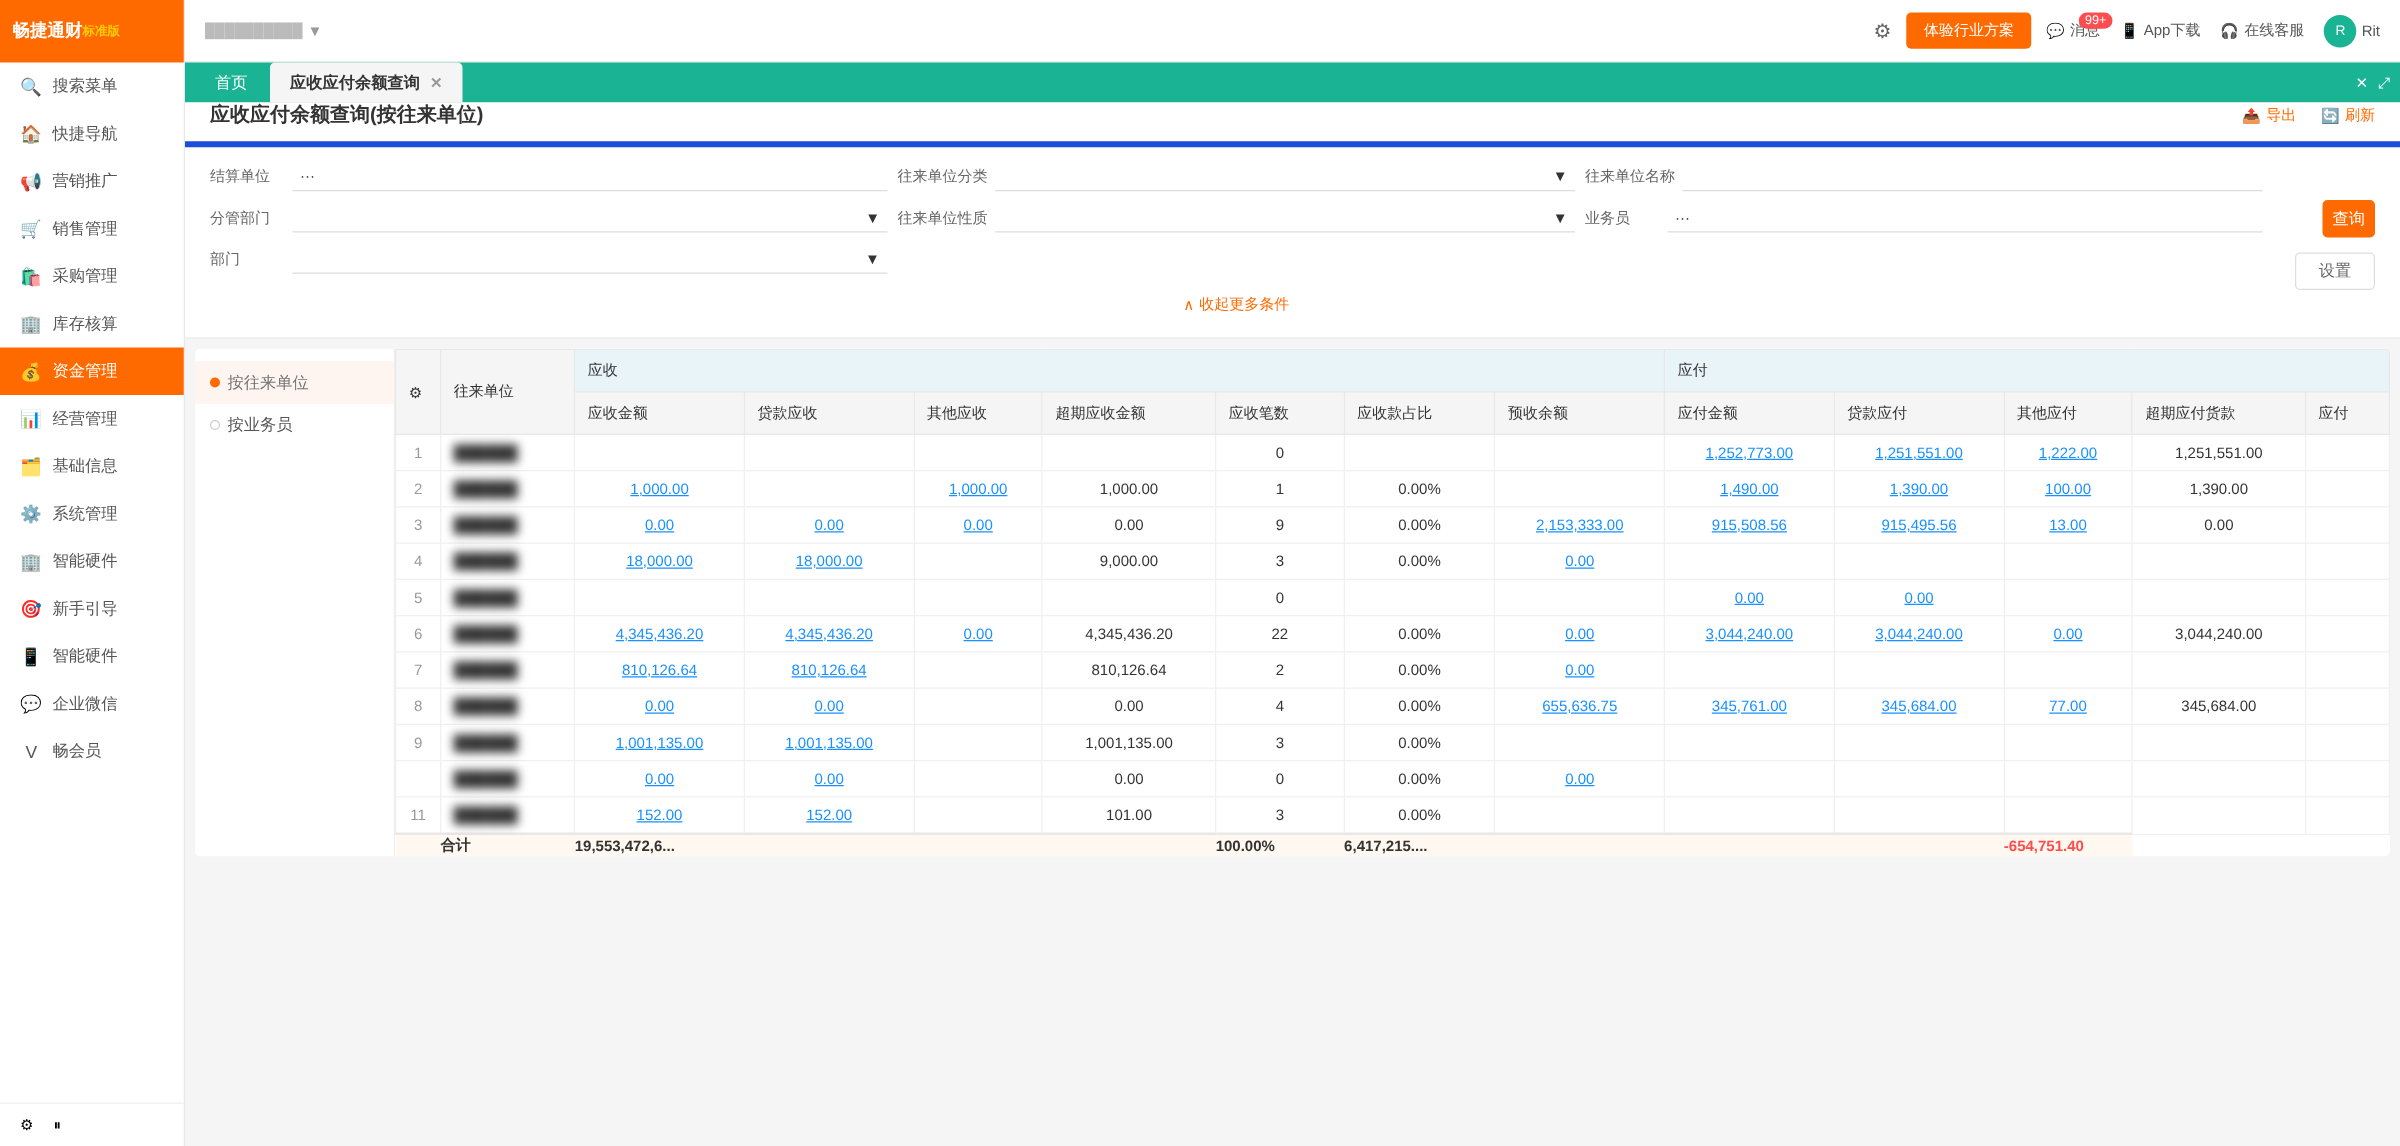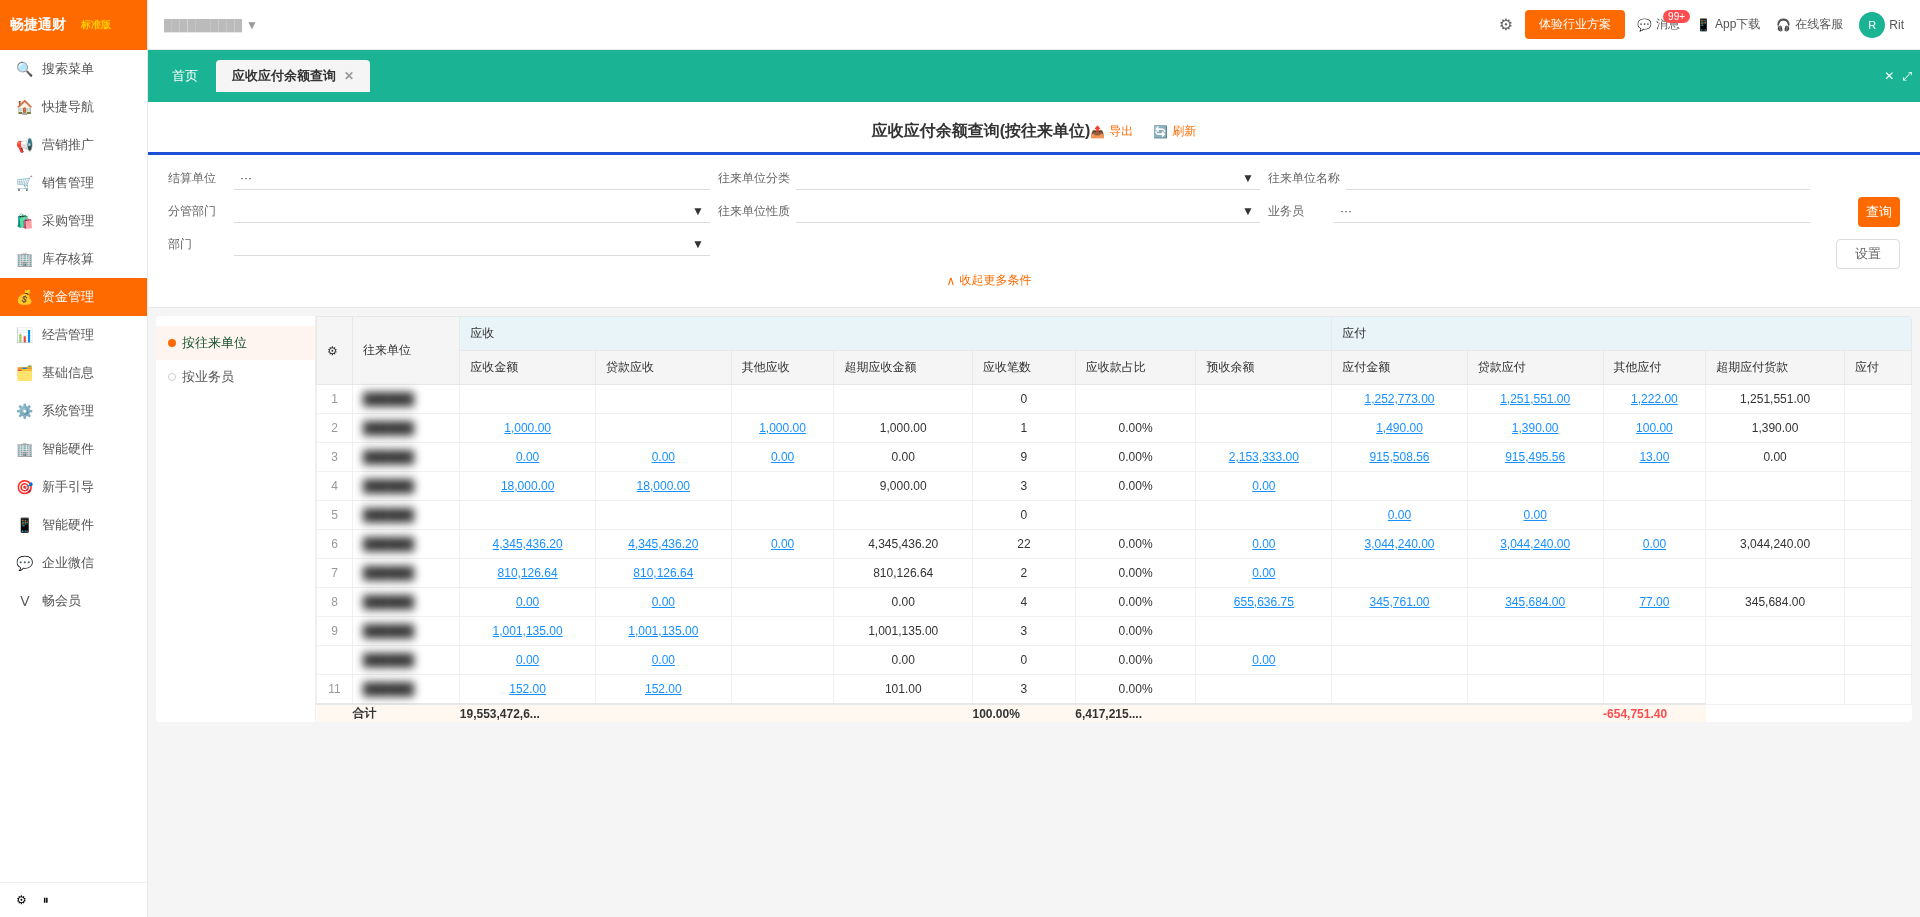--- a/index.html
+++ b/index.html
@@ -1,71 +1,71 @@
 <!DOCTYPE html>
 <html><head>
   <meta charset="utf-8">
   <style>
     * { box-sizing: border-box; margin: 0; padding: 0; }
     body { font-family: 'Microsoft YaHei', Arial, sans-serif; font-size: 12px; background: #f5f5f5; display: flex; height: 917px; overflow: hidden; }
 
     
     .sidebar { width: 148px; background: #fff; display: flex; flex-direction: column; border-right: 1px solid #e8e8e8; flex-shrink: 0; }
     .sidebar-logo { height: 50px; background: #ff6a00; display: flex; align-items: center; padding: 0 10px; color: #fff; font-size: 14px; font-weight: bold; }
-    .sidebar-logo-badge { font-size: 10px; color: #ffcc00; margin-left: 15px; }
+    .sidebar-logo-badge { font-size: 10px; color: #ffcc00; margin-left: 0; }
     .sidebar-item { display: flex; align-items: center; padding: 10px 16px; cursor: pointer; color: #555; font-size: 13px; gap: 8px; }
     .sidebar-item.active { background: #ff6a00; color: #fff; border-radius: 0; }
     .sidebar-item .icon { width: 18px; height: 18px; display: flex; align-items: center; justify-content: center; font-size: 14px; }
     .sidebar-bottom { margin-top: auto; border-top: 1px solid #eee; display: flex; padding: 10px 16px; gap: 16px; align-items: center; }
 
     
     .main { flex: 1; display: flex; flex-direction: column; overflow: hidden; }
 
     
     .topbar { height: 50px; background: #fff; border-bottom: 1px solid #e8e8e8; display: flex; align-items: center; padding: 0 16px; gap: 12px; }
     .topbar-breadcrumb { color: #999; font-size: 12px; flex: 1; display: flex; align-items: center; gap: 4px; }
     .topbar-btn { background: #ff6a00; color: #fff; border: none; border-radius: 4px; padding: 6px 14px; font-size: 12px; cursor: pointer; }
     .topbar-right { display: flex; align-items: center; gap: 16px; margin-left: auto; }
     .topbar-msg { position: relative; display: flex; align-items: center; gap: 4px; color: #555; cursor: pointer; }
     .badge { background: #ff4d4f; color: #fff; border-radius: 10px; font-size: 10px; padding: 1px 5px; position: absolute; top: -6px; right: -10px; }
     .topbar-gear { color: #666; cursor: pointer; font-size: 16px; }
     .topbar-user { color: #555; font-size: 12px; display: flex; align-items: center; gap: 4px; }
 
     
-    .tabbar { background: #1ab394; display: flex; align-items: center; height: 52px; padding: 0 8px; gap: 2px; }
+    .tabbar { background: #1ab394; display: flex; align-items: center; height: 32px; padding: 0 8px; gap: 2px; }
     .tab { padding: 0 16px; height: 32px; display: flex; align-items: center; color: #fff; cursor: pointer; border-radius: 4px 4px 0 0; font-size: 13px; gap: 4px; }
     .tab.home { background: transparent; }
     .tab.active { background: #f5f5f5; color: #333; font-weight: bold; }
     .tab-close { font-size: 12px; color: #999; margin-left: 4px; }
 
     
     .page-content { flex: 1; background: #f5f5f5; overflow: auto; padding: 0; }
 
     
-    .page-header { background: #fff; padding: 19px 20px 0; display: flex; align-items: center; justify-content: center; border-bottom: 3px solid #1d4ed8; }
+    .page-header { background: #fff; padding: 0 20px 0; display: flex; align-items: center; justify-content: space-between; border-bottom: 5px solid #1d4ed8; }
     .page-title { font-size: 16px; font-weight: bold; color: #333; padding-bottom: 10px; }
     .page-actions { display: flex; gap: 8px; padding-bottom: 10px; }
     .page-action-btn { display: flex; align-items: center; gap: 4px; color: #666; cursor: pointer; font-size: 12px; }
     .page-action-btn span { color: #ff6a00; }
 
     
     .filter-area { background: #fff; padding: 12px 20px; border-bottom: 1px solid #e8e8e8; }
     .filter-toolbar { display: flex; align-items: center; gap: 8px; margin-bottom: 10px; }
     .filter-label { color: #666; font-size: 12px; }
     .filter-icon-btn { width: 24px; height: 24px; border-radius: 50%; border: 1px solid #ddd; display: flex; align-items: center; justify-content: center; cursor: pointer; color: #666; font-size: 12px; }
     .filter-rows { display: flex; flex-direction: column; gap: 10px; }
     .filter-row { display: flex; align-items: center; gap: 8px; }
     .filter-item { display: flex; align-items: center; gap: 6px; flex: 1; }
     .filter-item-label { color: #666; font-size: 12px; white-space: nowrap; min-width: 60px; }
     .filter-input { flex: 1; border: none; border-bottom: 1px solid #ddd; padding: 4px 6px; font-size: 12px; outline: none; background: transparent; }
     .filter-select { flex: 1; border: none; border-bottom: 1px solid #ddd; padding: 4px 6px; font-size: 12px; outline: none; background: transparent; display: flex; align-items: center; justify-content: space-between; cursor: pointer; color: #333; }
     .collapse-btn { display: flex; align-items: center; justify-content: center; gap: 4px; color: #ff6a00; cursor: pointer; font-size: 12px; padding: 6px 0; }
     .left-panel { width: 160px; border-right: 1px solid #eee; padding: 10px 0; flex-shrink: 0; }
     .left-panel-item { display: flex; align-items: center; gap: 6px; padding: 8px 12px; cursor: pointer; color: #555; font-size: 13px; }
-    .left-panel-item.active { color: #14532d; background: #fff5f0; }
+    .left-panel-item.active { color: #737373; background: #fff5f0; }
     .left-panel-item .dot { width: 8px; height: 8px; border-radius: 50%; background: #ff6a00; }
     .left-panel-item .circle { width: 8px; height: 8px; border-radius: 50%; border: 1px solid #ccc; }
 
     
     .table-wrapper { flex: 1; overflow: auto; }
     table { width: 100%; border-collapse: collapse; font-size: 12px; }
     thead tr { background: #f5f5f5; }
     thead th { padding: 8px 10px; text-align: left; border: 1px solid #e8e8e8; font-weight: normal; color: #333; white-space: nowrap; }
     thead th.group { background: #e8f4f8; }
     tbody tr { border-bottom: 1px solid #f0f0f0; }

